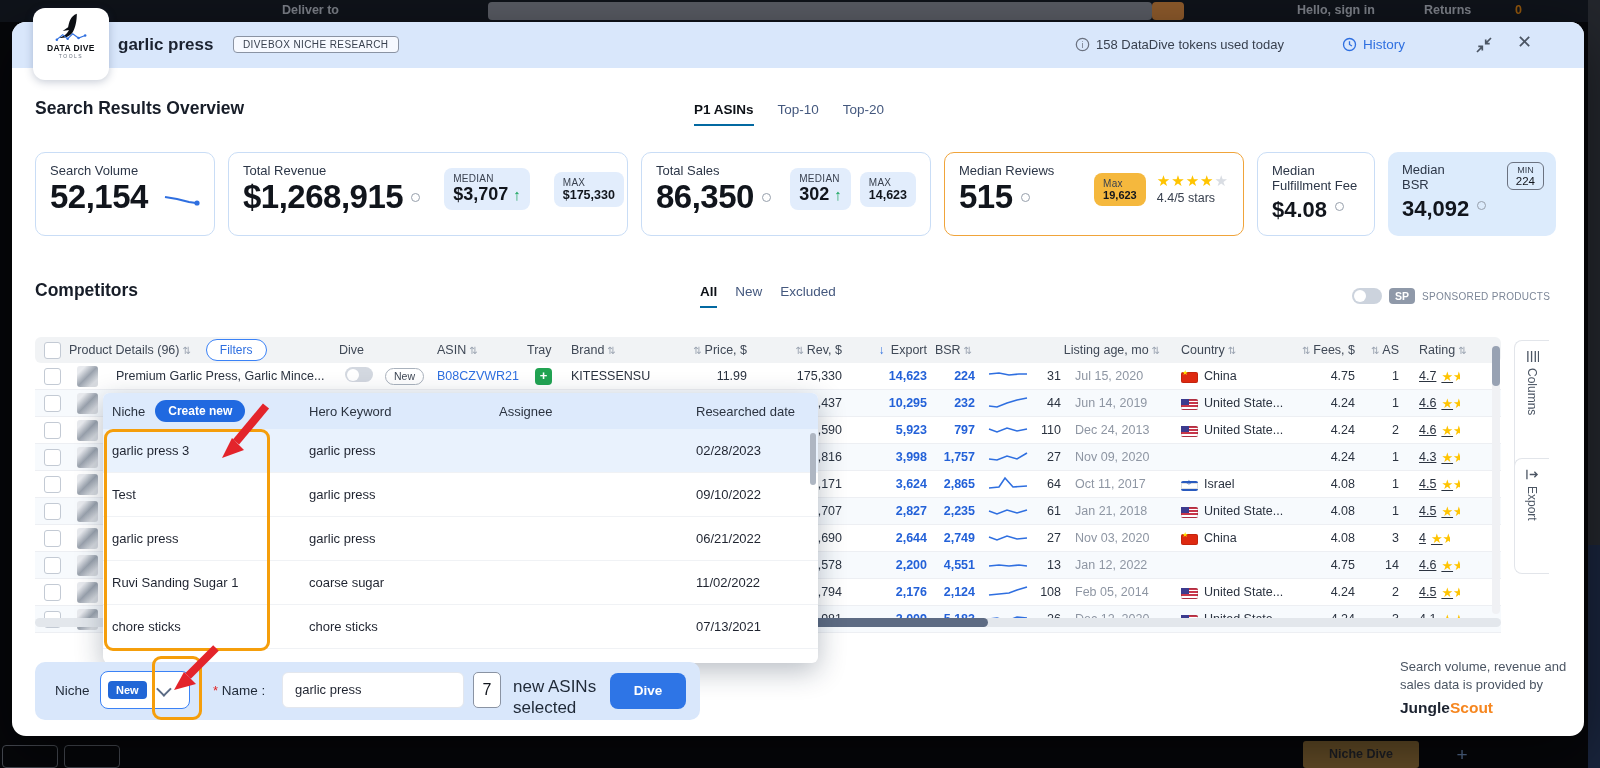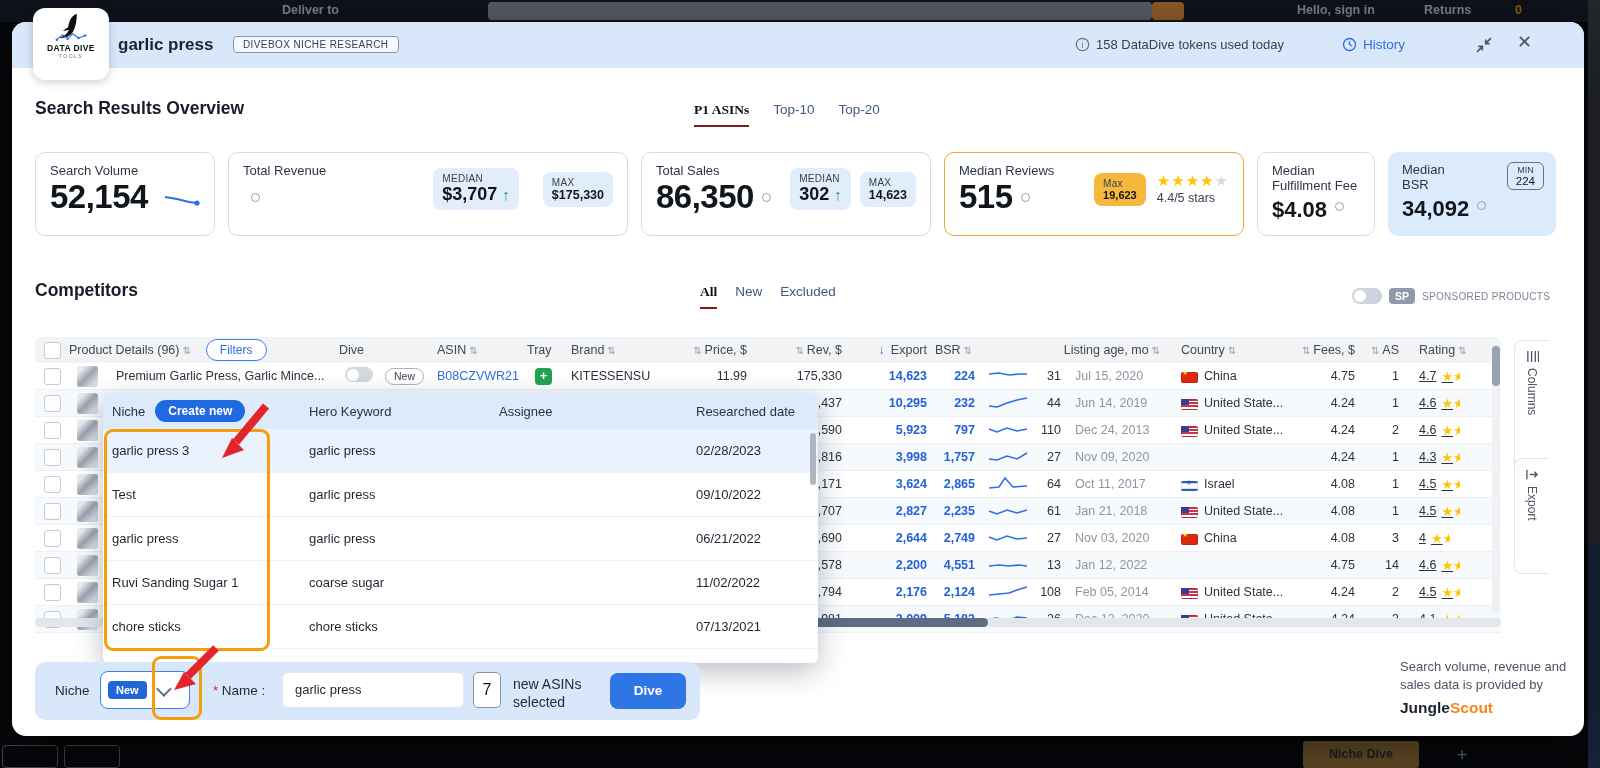--- a/index.html
+++ b/index.html
@@ -26,21 +26,21 @@
   .mtitle{position:absolute;left:106px;top:13px;font-size:17px;font-weight:bold;color:#1b2230;}
   .mbadge{position:absolute;left:221px;top:14px;border:1px solid #8a93a3;border-radius:4px;padding:2px 9px;font-size:10px;letter-spacing:.4px;color:#39414f;background:#f6f9ff;}
   .tokens{position:absolute;left:1063px;top:15px;font-size:13px;color:#39414f;display:flex;align-items:center;gap:6px;}
   .history{position:absolute;left:1330px;top:15px;font-size:13.5px;color:#2e6fe0;display:flex;align-items:center;gap:6px;cursor:pointer;}
   .mini{position:absolute;left:1462px;top:13px;}
   .mclose{position:absolute;left:1505px;top:9px;font-size:18px;color:#4b5563;cursor:pointer;}
   
   .sec-h{position:absolute;left:23px;font-size:17.5px;font-weight:bold;color:#171d28;}
   .tabs{position:absolute;display:flex;gap:24px;font-size:13.5px;color:#44587e;}
   .tab{padding-bottom:7px;cursor:pointer;}
-  .tab.on{color:#0d1117;font-weight:bold;border-bottom:2px solid #7f1d1d;font-family:Liberation Serif, serif;}
+  .tab.on{color:#0d1117;font-weight:bold;border-bottom:2px solid #0369a1;}
   .cards{position:absolute;left:23px;top:130px;height:86px;}
   .card{position:absolute;top:0;height:84px;background:#fff;border:1px solid #c9ddf6;border-radius:10px;box-sizing:border-box;padding:10px 14px;}
   .card .lbl{font-size:13px;color:#2c3647;}
   .card .big{font-size:33px;font-weight:600;letter-spacing:-.5px;color:#11151c;line-height:1.15;white-space:nowrap;}
   .oc{display:inline-block;width:7px;height:7px;border:1.5px solid #97a0ac;border-radius:50%;margin-left:8px;vertical-align:6px;}
   .chip{border-radius:8px;background:#e2edfc;padding:5px 9px;text-align:left;}
   .chip .cl{font-size:10px;color:#39414f;letter-spacing:.3px;}
   .chip .cv{font-size:18px;font-weight:600;color:#11151c;white-space:nowrap;}
   .chip.sm .cv{font-size:12.5px;font-weight:600;}
   .up{color:#17a45b;font-weight:bold;font-size:15px;}
@@ -117,21 +117,21 @@
   
   .bbar{position:absolute;left:23px;top:640px;width:665px;height:58px;background:#d9e7fb;border-radius:10px;z-index:12;}
   .bbar .nl{position:absolute;left:20px;top:21px;font-size:13.5px;color:#1f2937;}
   .nctrl{position:absolute;left:65px;top:9px;width:90px;height:38px;background:#fff;border:1.5px solid #3b82f6;border-radius:8px;box-sizing:border-box;display:flex;align-items:center;}
   .newpill{background:#2166d6;color:#fff;font-size:11px;font-weight:bold;border-radius:4px;padding:3px 8px;margin-left:7px;}
   .chev{margin-left:10px;width:9px;height:9px;border-right:2px solid #5b6b85;border-bottom:2px solid #5b6b85;transform:rotate(45deg) translateY(-2px);cursor:pointer;}
   .req{color:#e02424;font-size:13px;}
   .nmlbl{position:absolute;left:178px;top:21px;font-size:13.5px;color:#1f2937;}
   .nminput{position:absolute;left:247px;top:10px;width:182px;height:36px;background:#fff;border:1px solid #e3e7ee;border-radius:6px;box-sizing:border-box;font-size:13px;color:#1f2430;padding-left:12px;line-height:34px;}
   .cntbox{position:absolute;left:438px;top:10px;width:28px;height:36px;border:1.5px solid #8a93a3;border-radius:5px;background:#fff;box-sizing:border-box;font-size:16px;text-align:center;line-height:33px;color:#11151c;}
-  .seltxt{position:absolute;left:478px;top:14px;font-size:14px;color:#1f2937;line-height:1.25;}
+  .seltxt{position:absolute;left:478px;top:14px;font-size:17px;color:#1f2937;line-height:1.25;}
   .diveb{position:absolute;left:575px;top:11px;width:76px;height:36px;background:#2e75e6;border-radius:8px;color:#fff;font-weight:bold;font-size:13.5px;text-align:center;line-height:36px;cursor:pointer;}
   
   .attr{position:absolute;left:1388px;top:636px;font-size:13px;color:#4b5563;line-height:1.35;}
   .js-logo{margin-top:5px;font-size:15.5px;font-weight:bold;color:#1c2330;}
   .js-logo .sc{color:#f6861f;}
 </style>
 </head>
 <body>
 
 <div class="stage">
@@ -204,21 +204,21 @@
           <svg width="38" height="16" viewBox="0 0 38 16" style="margin-left:6px">
               <polyline points="2,5 14,7 26,10 33,11" fill="none" stroke="#2f6fe0" stroke-width="2"></polyline>
               <circle cx="34" cy="11" r="2.6" fill="#2f6fe0"></circle>
             </svg>
         </div>
       </div>
       <div class="card" style="left:193px;width:400px">
         <div style="display:flex;align-items:center;gap:24px">
           <div style="flex:1">
             <div class="lbl">Total Revenue</div>
-            <div class="big"><span class="oc"></span></div>
+            <div class="big"><span>$1,268,915</span><span class="oc"></span></div>
           </div>
           <div class="chip">
             <div class="cl">MEDIAN</div>
             <div class="cv"><span>$3,707</span> <span class="up">↑</span></div>
           </div>
           <div class="chip sm">
             <div class="cl">MAX</div>
             <div class="cv">$175,330</div>
           </div>
         </div>

